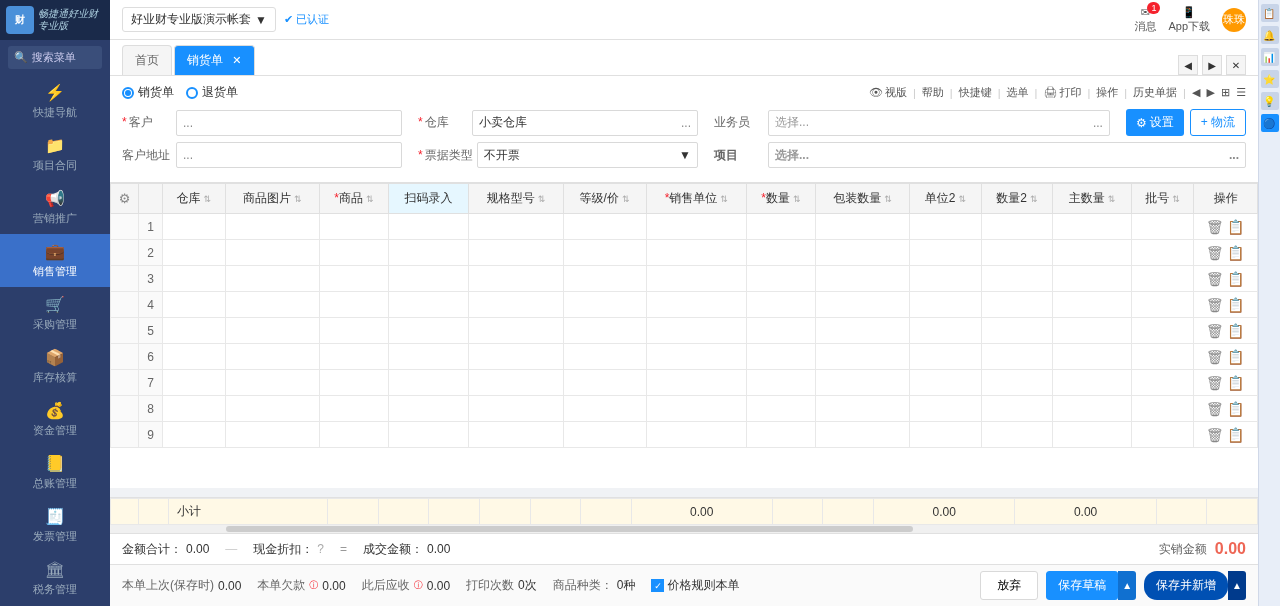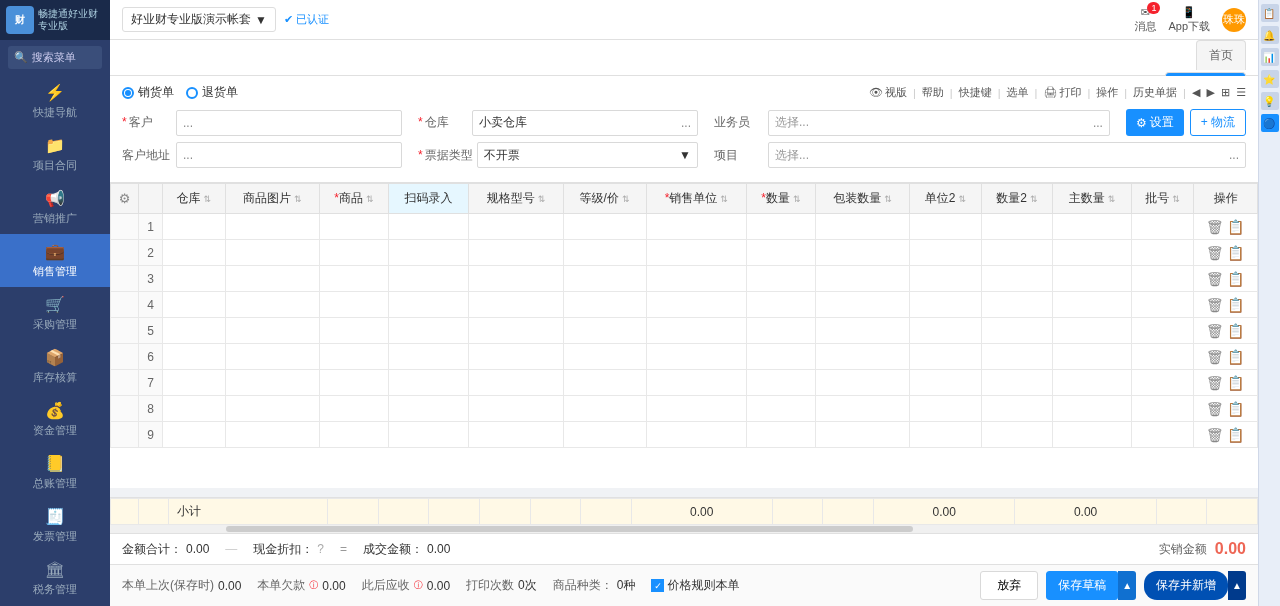--- a/index.html
+++ b/index.html
@@ -22,21 +22,21 @@
     .topbar { height: 40px; background: #fff; border-bottom: 1px solid #e0e0e0; display: flex; align-items: center; padding: 0 12px; gap: 8px; justify-content: space-between; }
     .topbar-left { display: flex; align-items: center; gap: 8px; }
     .company-selector { display: flex; align-items: center; gap: 4px; font-size: 12px; color: #333; border: 1px solid #ddd; padding: 3px 8px; border-radius: 3px; cursor: pointer; }
     .certified-badge { color: #1890ff; font-size: 11px; display: flex; align-items: center; gap: 3px; }
     .topbar-right { display: flex; align-items: center; gap: 12px; font-size: 12px; color: #555; }
     .topbar-icon-btn { display: flex; flex-direction: column; align-items: center; cursor: pointer; position: relative; font-size: 11px; }
     .badge { background: #f5222d; color: #fff; border-radius: 8px; font-size: 9px; padding: 1px 4px; position: absolute; top: -4px; right: -4px; }
     .avatar { width: 24px; height: 24px; background: #ff9900; border-radius: 50%; display: flex; align-items: center; justify-content: center; color: #fff; font-size: 11px; }
 
     
-    .tabbar { height: 36px; background: #fff; border-bottom: 1px solid #e0e0e0; display: flex; align-items: flex-end; padding: 0 12px; gap: 2px; flex-direction: column; }
+    .tabbar { height: 36px; background: #fff; border-bottom: 1px solid #e0e0e0; display: flex; align-items: flex-end; padding: 0 12px; gap: 2px; }
     .tab-item { padding: 6px 12px; border-radius: 4px 4px 0 0; cursor: pointer; font-size: 12px; color: #666; background: #f5f5f5; border: 1px solid #ddd; border-bottom: none; }
     .tab-item.active { background: #1890ff; color: #fff; }
     .tab-item .tab-close { margin-left: 6px; font-size: 11px; cursor: pointer; }
     .tab-nav { display: flex; align-items: center; gap: 4px; margin-left: auto; }
     .tab-nav-btn { width: 20px; height: 20px; background: #f5f5f5; border: 1px solid #ddd; cursor: pointer; display: flex; align-items: center; justify-content: center; font-size: 10px; }
 
     
     .form-area { background: #fff; padding: 8px 12px; border-bottom: 1px solid #e0e0e0; }
     .form-toolbar { display: flex; align-items: center; gap: 8px; margin-bottom: 8px; font-size: 12px; }
     .radio-group { display: flex; gap: 12px; }
@@ -120,21 +120,21 @@
     .settings-gear { color: #888; cursor: pointer; font-size: 13px; text-align: center; }
 
     .col-pin { background: #e6f7ff !important; }
   </style>
 </head>
 <body>
 
 <div class="sidebar">
   <div class="sidebar-logo">
     <div class="logo-icon">财</div>
-    <div style="font-size:10px; color:#acd; line-height:1.2;">畅捷通好业财<br><span>专业版</span></div>
+    <div style="font-size:10px; color:#acd; line-height:1.2;font-style:italic;">畅捷通好业财<br><span>专业版</span></div>
   </div>
   <div class="sidebar-search">
     <button class="sidebar-search-btn">
       <span>🔍</span>
       <span>搜索菜单</span>
     </button>
   </div>
   <div id="sidebar-nav">
       <div class="sidebar-nav-item">
         <span class="nav-icon">⚡</span>
@@ -309,21 +309,21 @@
           <span class="dots">...</span>
         </div>
       </div>
       <div class="form-field">
         <span class="form-label required">票据类型</span>
         <div class="form-select" style="width:160px;">
           <span>不开票</span>
           <span>▼</span>
         </div>
       </div>
-      <div class="form-field" style="min-width:320px; flex:1;">
+      <div class="form-field" style="min-width:320px; flex:1;font-weight:bold;">
         <span class="form-label">项目</span>
         <div class="form-input" style="flex:1;">
           <span style="color:#999;">选择...</span>
           <span class="dots" style="margin-left:auto;">...</span>
         </div>
       </div>
     </div>
 
   </div>
 

